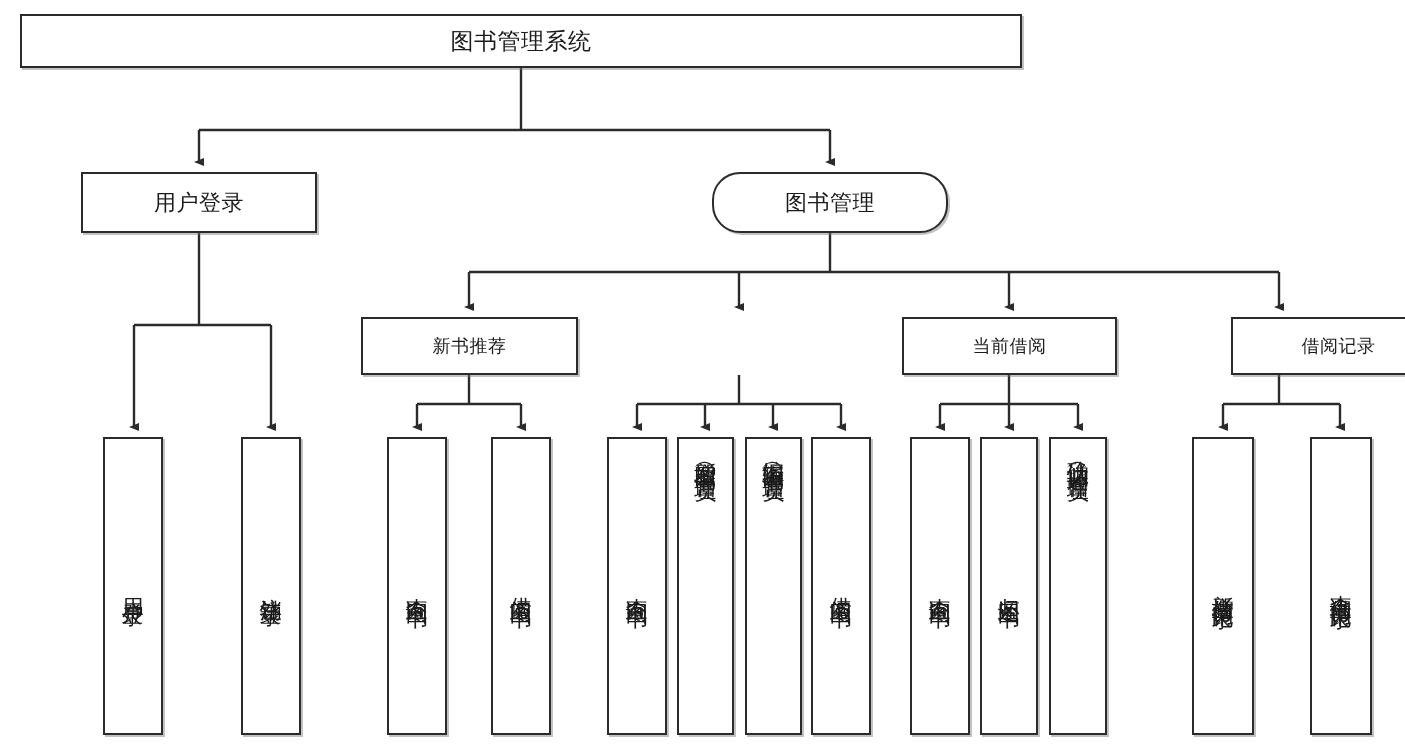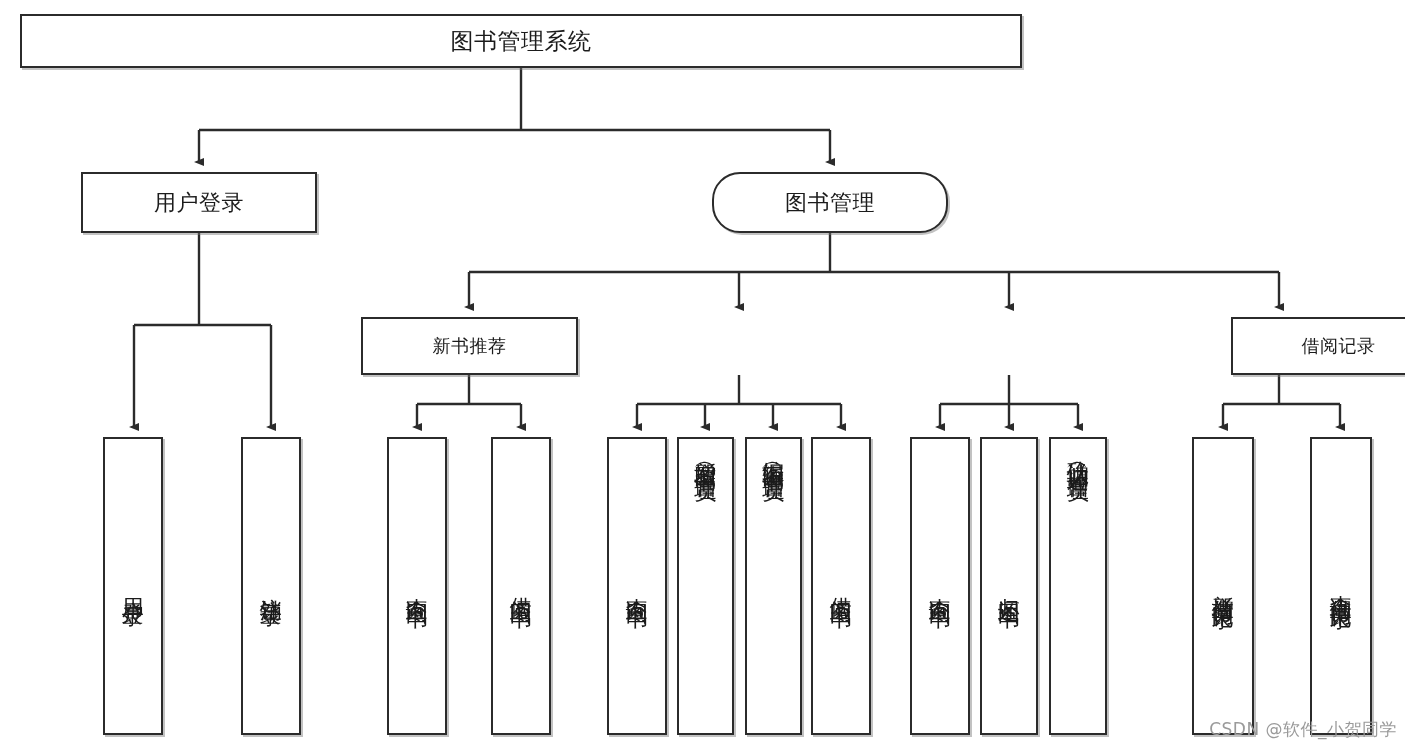--- a/index.html
+++ b/index.html
@@ -137,20 +137,23 @@
   <div class="node l2" style="left:81px; top:172px; width:236px; height:61px;">
     <span class="label">用户登录</span>
   </div>
   <div class="node l2" style="left:712px; top:172px; width:236px; height:61px;border-radius:28px;">
     <span class="label">图书管理</span>
   </div>
 
   <div class="node l3" style="left:361px; top:317px; width:217px; height:58px;">
     <span class="label">新书推荐</span>
   </div>
+  <div class="node l3" style="left:902px; top:317px; width:215px; height:58px;">
+    <span class="label">当前借阅</span>
+  </div>
   <div class="node l3" style="left:1231px; top:317px; width:215px; height:58px;">
     <span class="label">借阅记录</span>
   </div>
 
   <div class="node leaf mid-text" style="left:103px; top:437px; width:60px; height:298px;">
     <span class="label">用户登录</span>
   </div>
   <div class="node leaf mid-text" style="left:241px; top:437px; width:60px; height:298px;">
     <span class="label">注销登录</span>
   </div>
@@ -185,15 +188,14 @@
     <span class="label">确认归还（管理员）</span>
   </div>
 
   <div class="node leaf mid-text" style="left:1192px; top:437px; width:62px; height:298px;">
     <span class="label">新增借阅记录</span>
   </div>
   <div class="node leaf mid-text" style="left:1310px; top:437px; width:62px; height:298px;">
     <span class="label">查询借阅记录</span>
   </div>
 
-  <div id="watermark">CSDN @软件_小贺同学</div>
 
 </div>
 
 </body></html>

